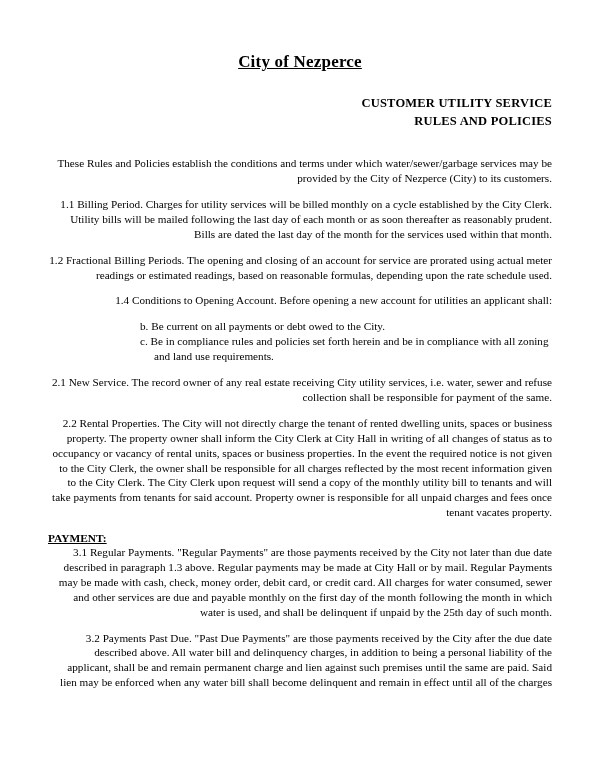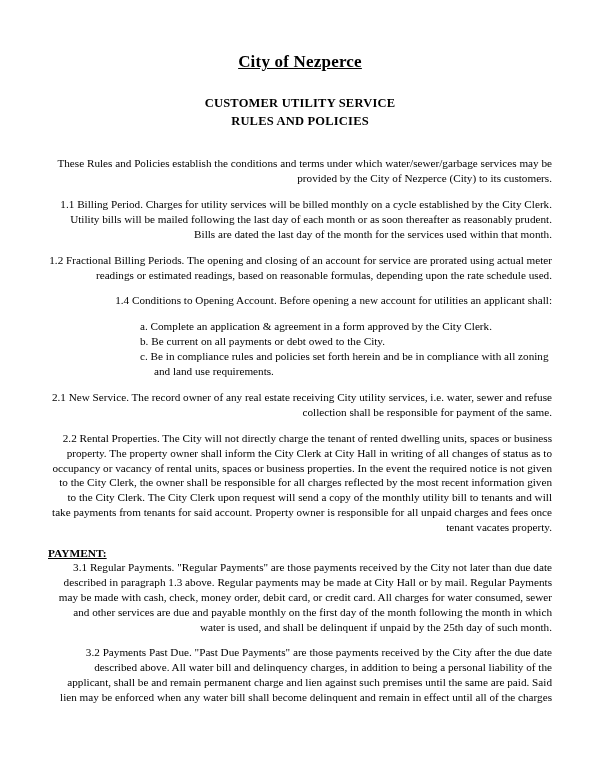--- a/index.html
+++ b/index.html
@@ -23,21 +23,21 @@
   }
   .doc-title {
     text-align: center;
     font-size: 17px;
     font-weight: bold;
     text-decoration: underline;
     margin: 0 0 22px 0;
     letter-spacing: 0.2px;
   }
   .doc-subtitle {
-    text-align: center;
+    text-align: right;
     font-size: 12.5px;
     font-weight: bold;
     line-height: 1.45;
     margin: 0 0 26px 0;
     letter-spacing: 0.2px;
   }
   .subtitle-line { display: block; }
   p.body-text {
     font-size: 11.2px;
     line-height: 1.33;
@@ -77,21 +77,20 @@
     <span class="subtitle-line">CUSTOMER UTILITY SERVICE</span>
     <span class="subtitle-line">RULES AND POLICIES</span>
   </div>
 
   <p class="body-text">These Rules and Policies establish the conditions and terms under which water/sewer/garbage services may be provided by the City of Nezperce (City) to its customers.</p>
 
   <p class="body-text tight">1.1 Billing Period. Charges for utility services will be billed monthly on a cycle established by the City Clerk. Utility bills will be mailed following the last day of each month or as soon thereafter as reasonably prudent.  Bills are dated the last day of the month for the services used within that month.</p>
   <p class="body-text">1.2 Fractional Billing Periods. The opening and closing of an account for service are prorated using actual meter readings or estimated readings, based on reasonable formulas, depending upon the rate schedule used.</p>
   <p class="body-text">1.4 Conditions to Opening Account. Before opening a new account for utilities an applicant shall:</p>
   <ul class="sub-list">
-    <li>a.  Complete an application &amp; agreement in a form approved by the City Clerk.</li>
     <li>b.  Be current on all payments or debt owed to the City.</li>
     <li>c.  Be in compliance rules and policies set forth herein and be in compliance with all zoning and land use requirements.</li>
   </ul>
 
   <p class="body-text tight">2.1 New Service. The record owner of any real estate receiving City utility services, i.e. water, sewer and refuse collection shall be responsible for payment of the same.</p>
   <p class="body-text">2.2 Rental Properties. The City will not directly charge the tenant of rented dwelling units, spaces or business property. The property owner shall inform the City Clerk at City Hall in writing of all changes of status as to occupancy or vacancy of rental units, spaces or business properties.  In the event the required notice is not given to the City Clerk, the owner shall be responsible for all charges reflected by the most recent information given to the City Clerk.  The City Clerk upon request will send a copy of the monthly utility bill to tenants and will take payments from tenants for said account. Property owner is responsible for all unpaid charges and fees once tenant vacates property.</p>
 
   <div class="section-heading">PAYMENT:</div>
   <p class="body-text tight">3.1 Regular Payments. "Regular Payments" are those payments received by the City not later than due date described in paragraph 1.3 above. Regular payments may be made at City Hall or by mail. Regular Payments may be made with cash, check, money order, debit card, or credit card.  All charges for water consumed, sewer and other services are due and payable monthly on the first day of the month following the month in which water is used, and shall be delinquent if unpaid by the 25th day of such month.</p>
   <p class="body-text">3.2 Payments Past Due. "Past Due Payments" are those payments received by the City after the due date described above. All water bill and delinquency charges, in addition to being a personal liability of the applicant, shall be and remain permanent charge and lien against such premises until the same are paid. Said lien may be enforced when any water bill shall become delinquent and remain in effect until all of the charges</p>

